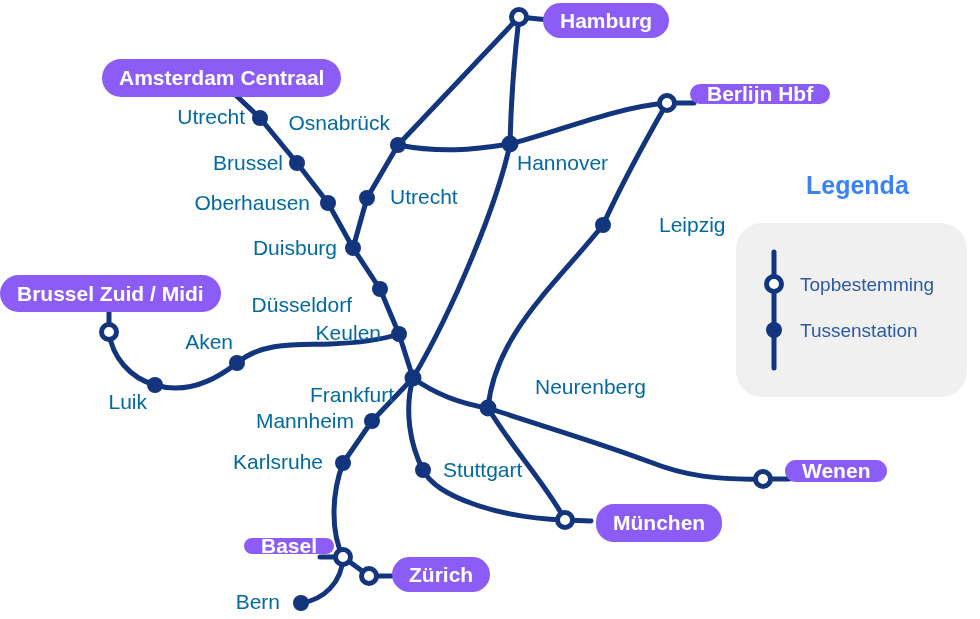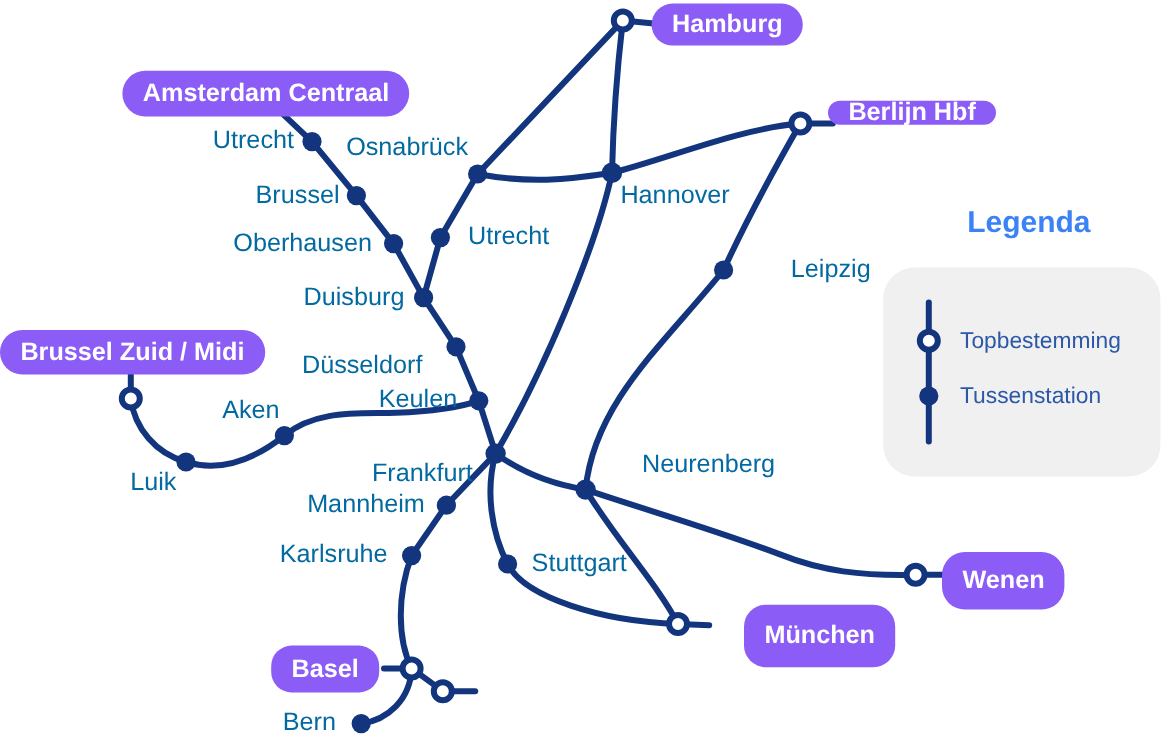--- a/index.html
+++ b/index.html
@@ -82,23 +82,24 @@
       <line x1="774" y1="252" x2="774" y2="368" stroke="#13357E" stroke-width="5" stroke-linecap="round"></line>
       <circle cx="774" cy="284" r="7.5" fill="#ffffff" stroke="#13357E" stroke-width="5"></circle>
       <circle cx="774" cy="330" r="8" fill="#13357E"></circle>
     </g>
   </svg>
 
   <div class="badge" style="left:102px;top:40px;height:38px;border-radius:19px;margin-top:19px;">Amsterdam Centraal</div>
   <div class="badge" style="left:543px;top:3px;height:35px;border-radius:18px;">Hamburg</div>
   <div class="badge" style="left:690px;top:84px;height:20px;border-radius:19px;">Berlijn Hbf</div>
   <div class="badge" style="left:0px;top:275px;height:37px;border-radius:19px;">Brussel Zuid / Midi</div>
-  <div class="badge" style="left:785px;top:460px;height:48px;border-radius:19px;">Wenen</div>
-  <div class="badge" style="left:620px;top:504px;height:52px;border-radius:18px;">München</div>
-  <div class="badge" style="left:226px;top:538px;height:39px;border-radius:17px;">Basel</div>
+  <div class="badge" style="left:785px;top:460px;height:22px;border-radius:19px;">Wenen</div>
+  <div class="badge" style="left:596px;top:504px;height:38px;border-radius:18px;">München</div>
+  <div class="badge" style="left:244px;top:538px;height:16px;border-radius:17px;">Basel</div>
+  <div class="badge" style="left:392px;top:557px;height:35px;border-radius:18px;">Zürich</div>
 
   <span class="stn" style="right:735px;top:106px;">Utrecht</span>
   <span class="stn" style="right:697px;top:152px;">Brussel</span>
   <span class="stn" style="right:670px;top:192px;">Oberhausen</span>
   <span class="stn" style="right:643px;top:237px;text-align:right;">Duisburg</span>
   <span class="stn" style="right:628px;top:278px;margin-top:16px;">Düsseldorf</span>
   <span class="stn" style="right:599px;top:322px;">Keulen</span>
   <span class="stn" style="right:586px;top:366px;margin-top:18px;">Frankfurt</span>
   <span class="stn" style="right:590px;top:112px;">Osnabrück</span>
   <span class="stn" style="left:390px;top:186px;">Utrecht</span>

